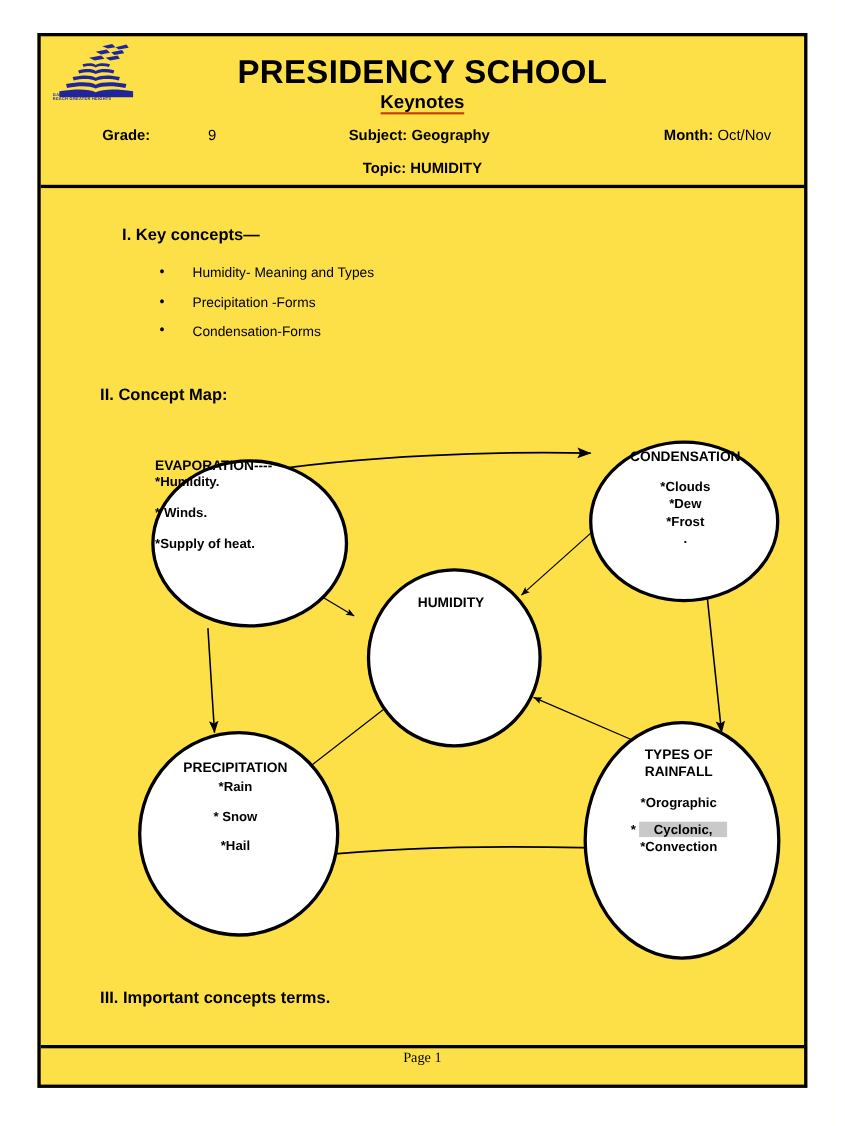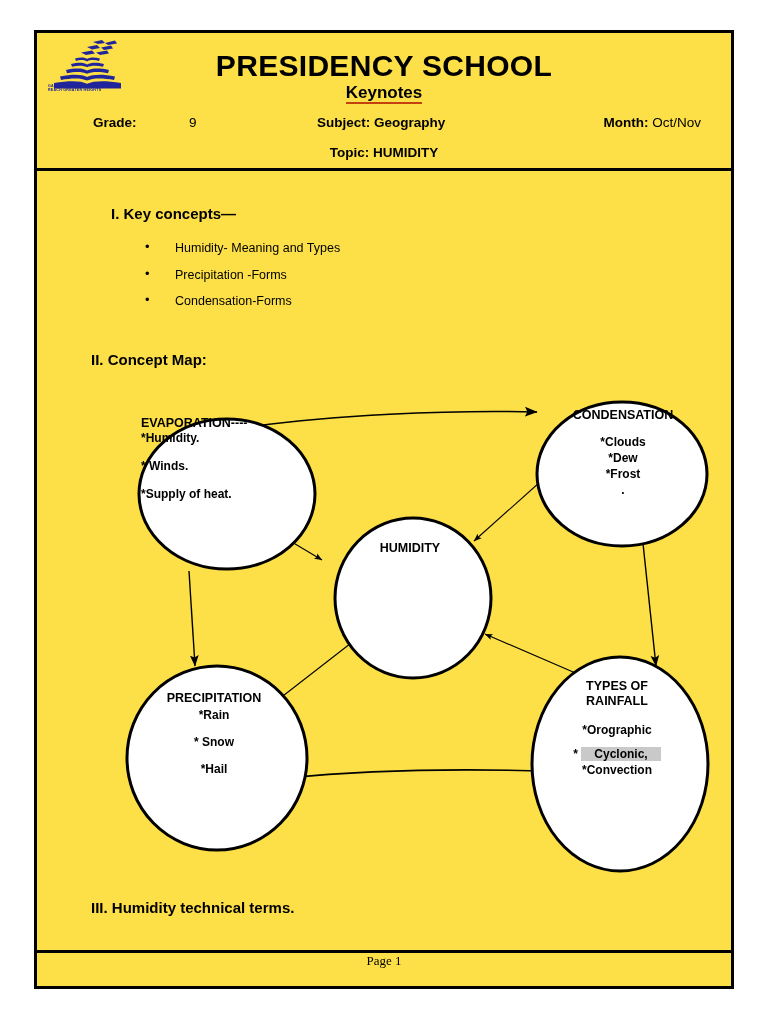--- a/index.html
+++ b/index.html
@@ -301,20 +301,20 @@
       <div class="node" id="n-rainfall">
         <div class="title">TYPES OF</div>
         <div class="title">RAINFALL</div>
         <div class="item" style="margin-top:14px">*Orographic</div>
         <div class="item"><span>* </span><span class="hl">Cyclonic,</span></div>
         <div class="item" style="margin-top:2px">*Convection</div>
       </div>
 
     </div>
 
-    <div class="section-head" id="sec-3">III. Humidity technical terms.</div>
+    <div class="section-head" id="sec-3">III. Important concepts terms.</div>
   </div>
 
   <div id="footer-block">
     <div id="page-number">Page 1</div>
   </div>
 
 </div>
 
 </body></html>

